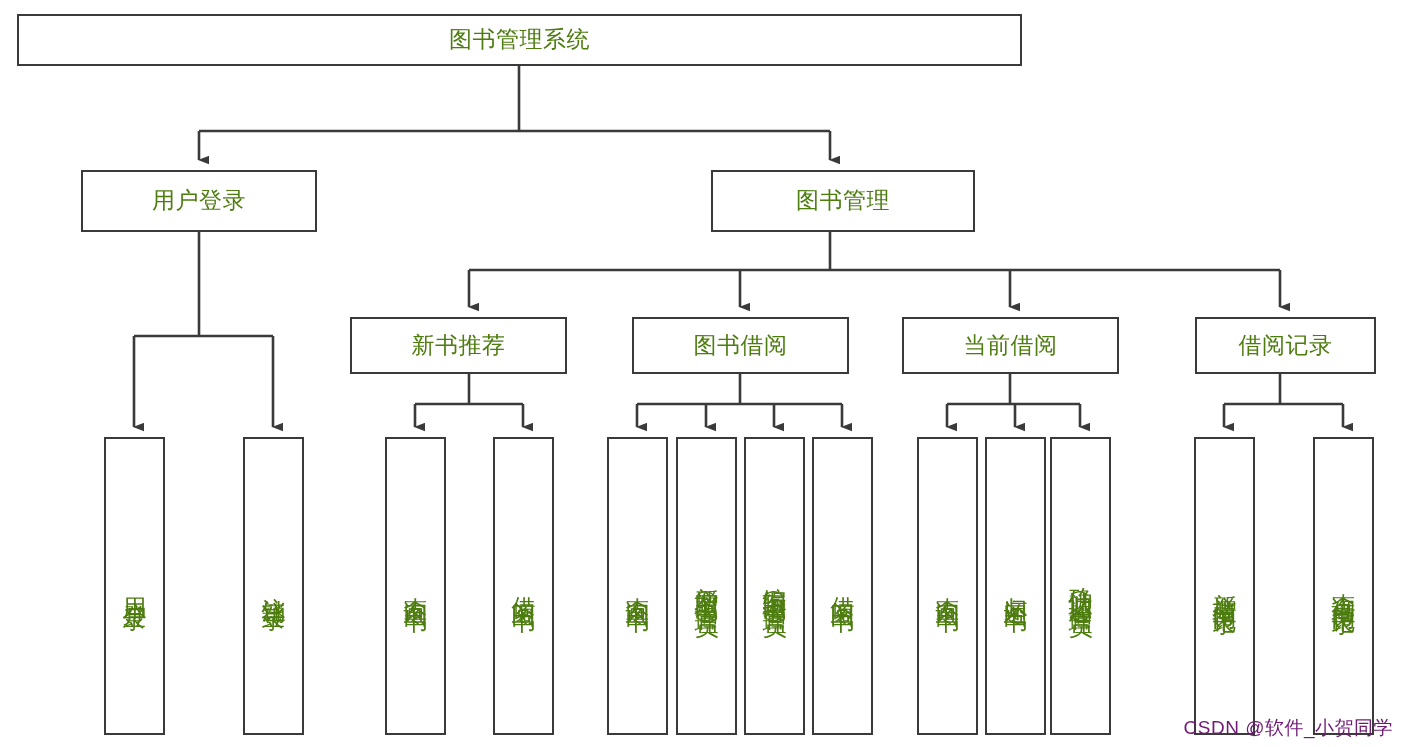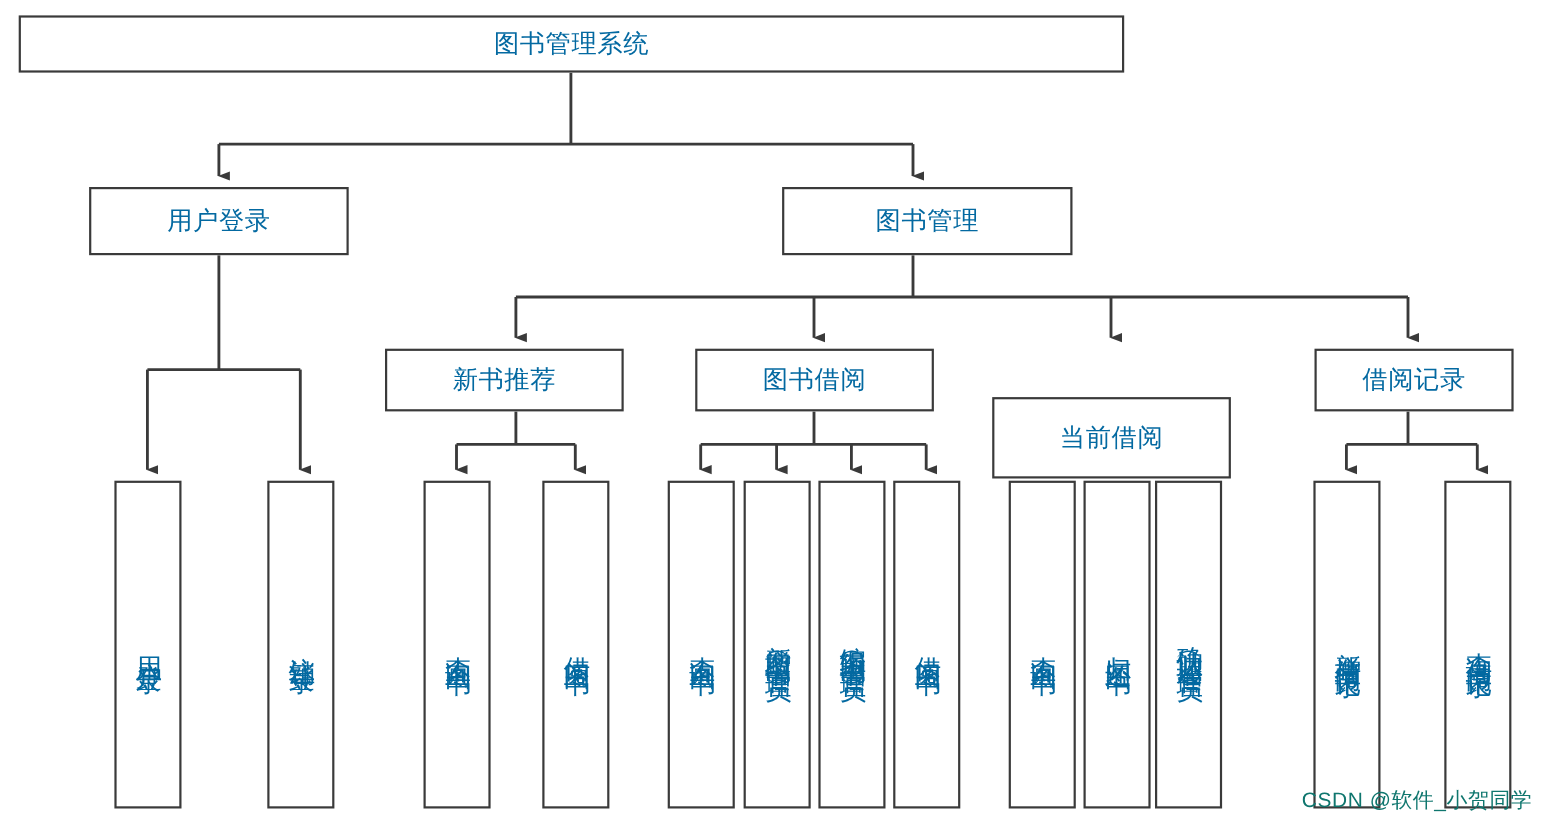--- a/index.html
+++ b/index.html
@@ -24,21 +24,21 @@
     pointer-events: none;
   }
   .node {
     position: absolute;
     box-sizing: border-box;
     background: #ffffff;
     border: 2.5px solid #3a3a3a;
     display: flex;
     align-items: center;
     justify-content: center;
-    color: #0369a1;
+    color: #4d7c0f;
   }
   .node .label {
     display: block;
     text-align: center;
     line-height: 1.18;
     white-space: nowrap;
   }
   .node.horiz .label {
     font-size: 23px;
     letter-spacing: 0.5px;
@@ -56,21 +56,21 @@
     text-orientation: upright;
     font-size: 24px;
     letter-spacing: 4px;
     line-height: 1;
   }
   .watermark {
     position: absolute;
     right: 12px;
     bottom: 6px;
     font-size: 19px;
-    color: #0f766e;
+    color: #701a75;
     white-space: nowrap;
     letter-spacing: 0.5px;
   }
 </style>
 </head>
 <body>
 
 <div id="canvas">
 
   <svg class="edges" viewBox="0 0 1405 747">
@@ -133,21 +133,21 @@
   <div class="node horiz" style="left:711px; top:170px; width:264px; height:62px;">
     <span class="label">图书管理</span>
   </div>
 
   <div class="node horiz" style="left:350px; top:317px; width:217px; height:57px;">
     <span class="label">新书推荐</span>
   </div>
   <div class="node horiz" style="left:632px; top:317px; width:217px; height:57px;">
     <span class="label">图书借阅</span>
   </div>
-  <div class="node horiz" style="left:902px; top:317px; width:217px; height:74px;margin-top:44px;">
+  <div class="node horiz" style="left:902px; top:317px; width:217px; height:57px;">
     <span class="label">当前借阅</span>
   </div>
   <div class="node horiz" style="left:1171px; top:317px; width:181px; height:57px;margin-left:24px;">
     <span class="label">借阅记录</span>
   </div>
 
   <div class="node vert" style="left:104px; top:437px; width:61px; height:298px;">
     <span class="label">用户登录</span>
   </div>
   <div class="node vert" style="left:243px; top:437px; width:61px; height:298px;">

